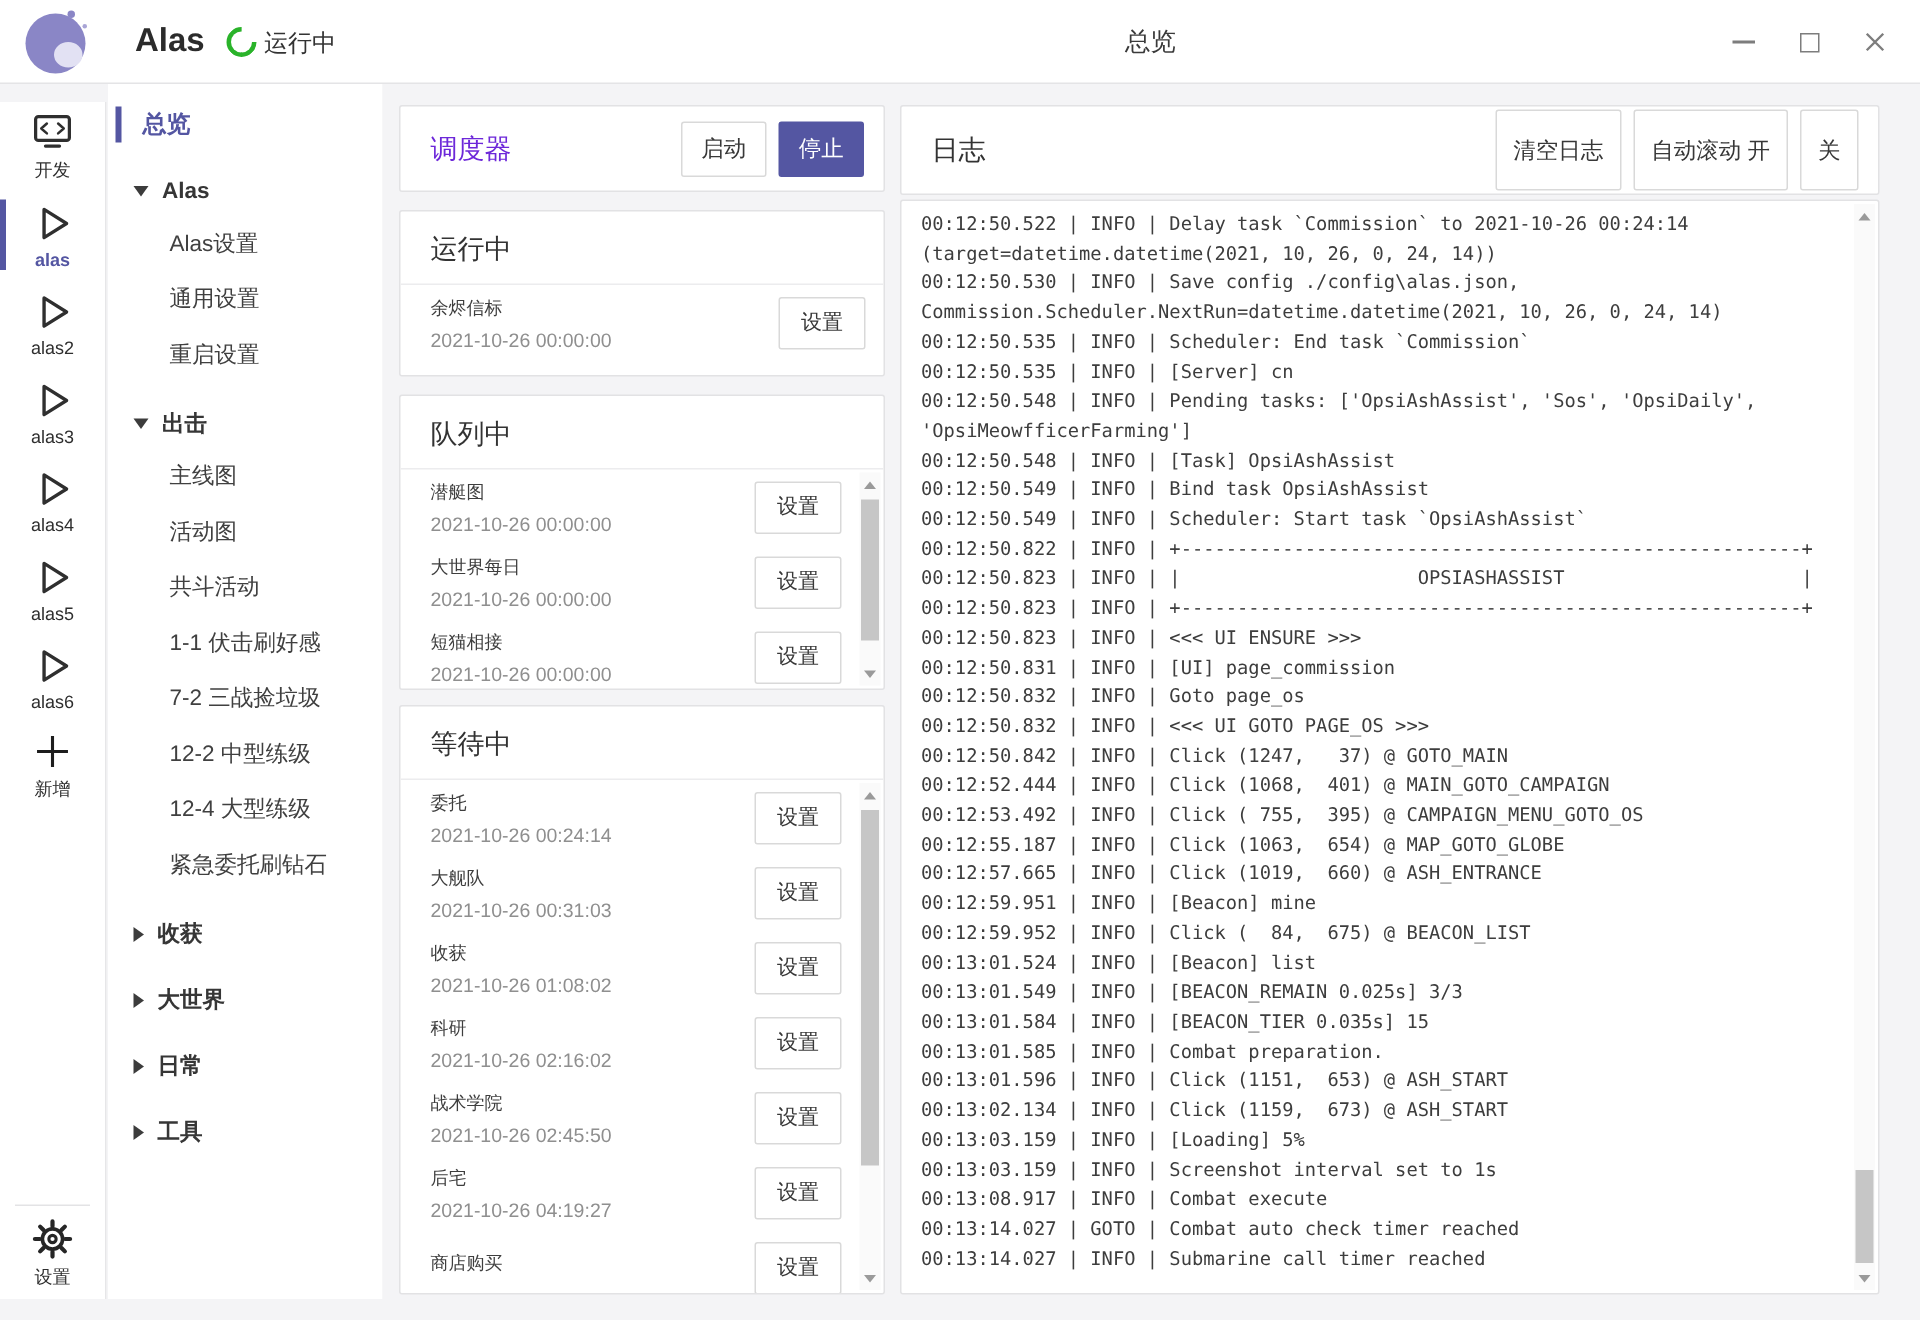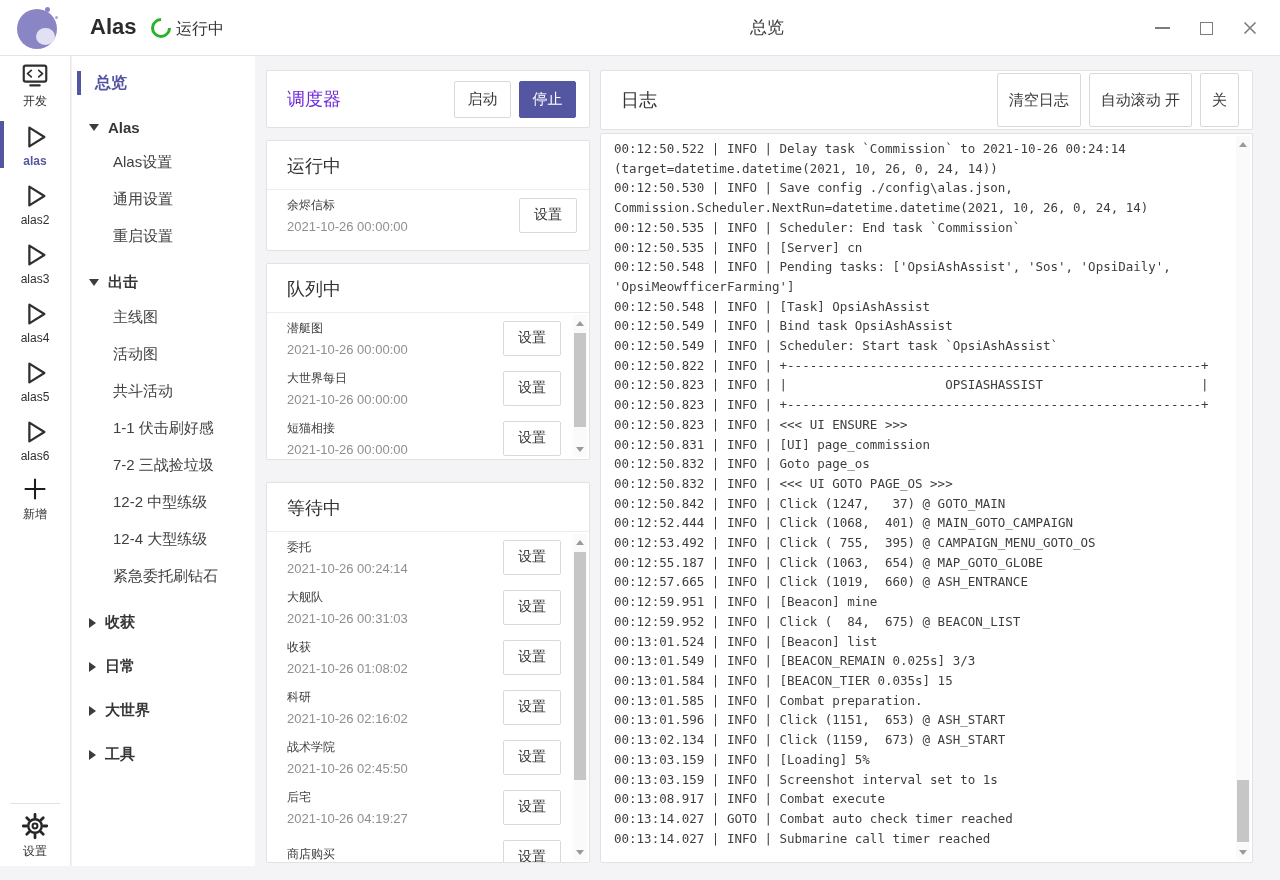--- a/index.html
+++ b/index.html
@@ -26,21 +26,21 @@
   .status-label { position:absolute; left:176px; top:19px; font-size:16px; color:#333; }
   .page-title { position:absolute; left:767px; top:0; height:56px; line-height:56px;
     transform:translateX(-50%); font-size:17px; color:#3a3a3a; }
   .win-controls { position:absolute; right:14px; top:0; height:56px; display:flex; align-items:center; gap:12px; }
   .win-btn { width:32px; height:32px; border:none; background:transparent; display:flex;
     align-items:center; justify-content:center; cursor:pointer; padding:0; }
   .glyph-min { width:15px; height:2px; background:#7d7d7d; }
   .glyph-max { width:13px; height:13px; border:1.6px solid #7d7d7d; background:transparent; }
 
   
-  .rail { position:absolute; top:56px; left:0; width:71px; bottom:0; background:#fff;
+  .rail { position:absolute; top:68px; left:0; width:71px; bottom:0; background:#fff;
     border-right:1px solid #e6e6e8; display:flex; flex-direction:column; align-items:stretch; }
   .rail-item { position:relative; height:59px; display:flex; flex-direction:column;
     align-items:center; justify-content:center; cursor:pointer; }
   .rail-item svg { display:block; }
   .rail-label { margin-top:2px; font-size:12px; color:#2f2f2f; }
   .rail-item.active::before { content:""; position:absolute; left:0; top:6px; bottom:6px; width:4px; background:var(--accent); }
   .rail-item.active .rail-label { color:var(--accent); font-weight:bold; }
   .rail-spacer { flex:1; }
   .rail-divider { border-top:1px solid #e3e3e5; margin:0 10px; }
   .rail-settings { height:62px; }
@@ -66,21 +66,21 @@
   .sched-head { height:58px; margin-bottom:12px; display:flex; align-items:center; padding:0 13px 0 20px; }
   .sched-title { font-size:18px; color:#6d28d9; }
   .sched-actions { margin-left:auto; display:flex; gap:8px; }
   .btn { background:#fff; border:1px solid #d9d9d9; border-radius:2px; color:#383838;
     font-size:15px; font-family:inherit; cursor:pointer; }
   .btn.primary { background:var(--accent); border-color:var(--accent); color:#fff; }
   .btn-start,.btn-stop { width:57px; height:37px; }
 
   .section { display:flex; flex-direction:column; overflow:hidden; }
   .sec-running { height:111px; margin-bottom:12px; }
-  .sec-pending { height:197px; margin-bottom:22px; }
+  .sec-pending { height:197px; margin-bottom:10px; }
   .sec-waiting { flex:1; }
   .sec-title { padding:13px 20px 11px; font-size:18px; color:#333; }
   .sec-divider { border-top:1px solid #ececee; }
   .list-wrap { position:relative; flex:1; overflow:hidden; }
   .task-list { height:100%; overflow:hidden; }
   .task-row { height:50px; display:flex; align-items:center; padding:0 12px 0 20px; }
   .with-sb .task-row { padding-right:28px; }
   .task-info { flex:1; min-width:0; }
   .task-name { font-size:12px; color:#3e3e3e; }
   .task-time { font-size:13px; color:#8f8f8f; margin-top:5px; }
@@ -234,25 +234,25 @@
         <div class="menu-sub">12-4 大型练级</div>
         <div class="menu-sub">紧急委托刷钻石</div>
       </div>
 
     <div class="menu-group-header">
       <span class="tri-right"></span>
       <span class="gh-label">收获</span>
     </div>
     <div class="menu-group-header">
       <span class="tri-right"></span>
+      <span class="gh-label">大世界</span>
+    </div>
+    <div class="menu-group-header">
+      <span class="tri-right"></span>
       <span class="gh-label">日常</span>
-    </div>
-    <div class="menu-group-header">
-      <span class="tri-right"></span>
-      <span class="gh-label">大世界</span>
     </div>
     <div class="menu-group-header">
       <span class="tri-right"></span>
       <span class="gh-label">工具</span>
     </div>
   </nav>
 
   <main>
 
     <div class="sched-col">

